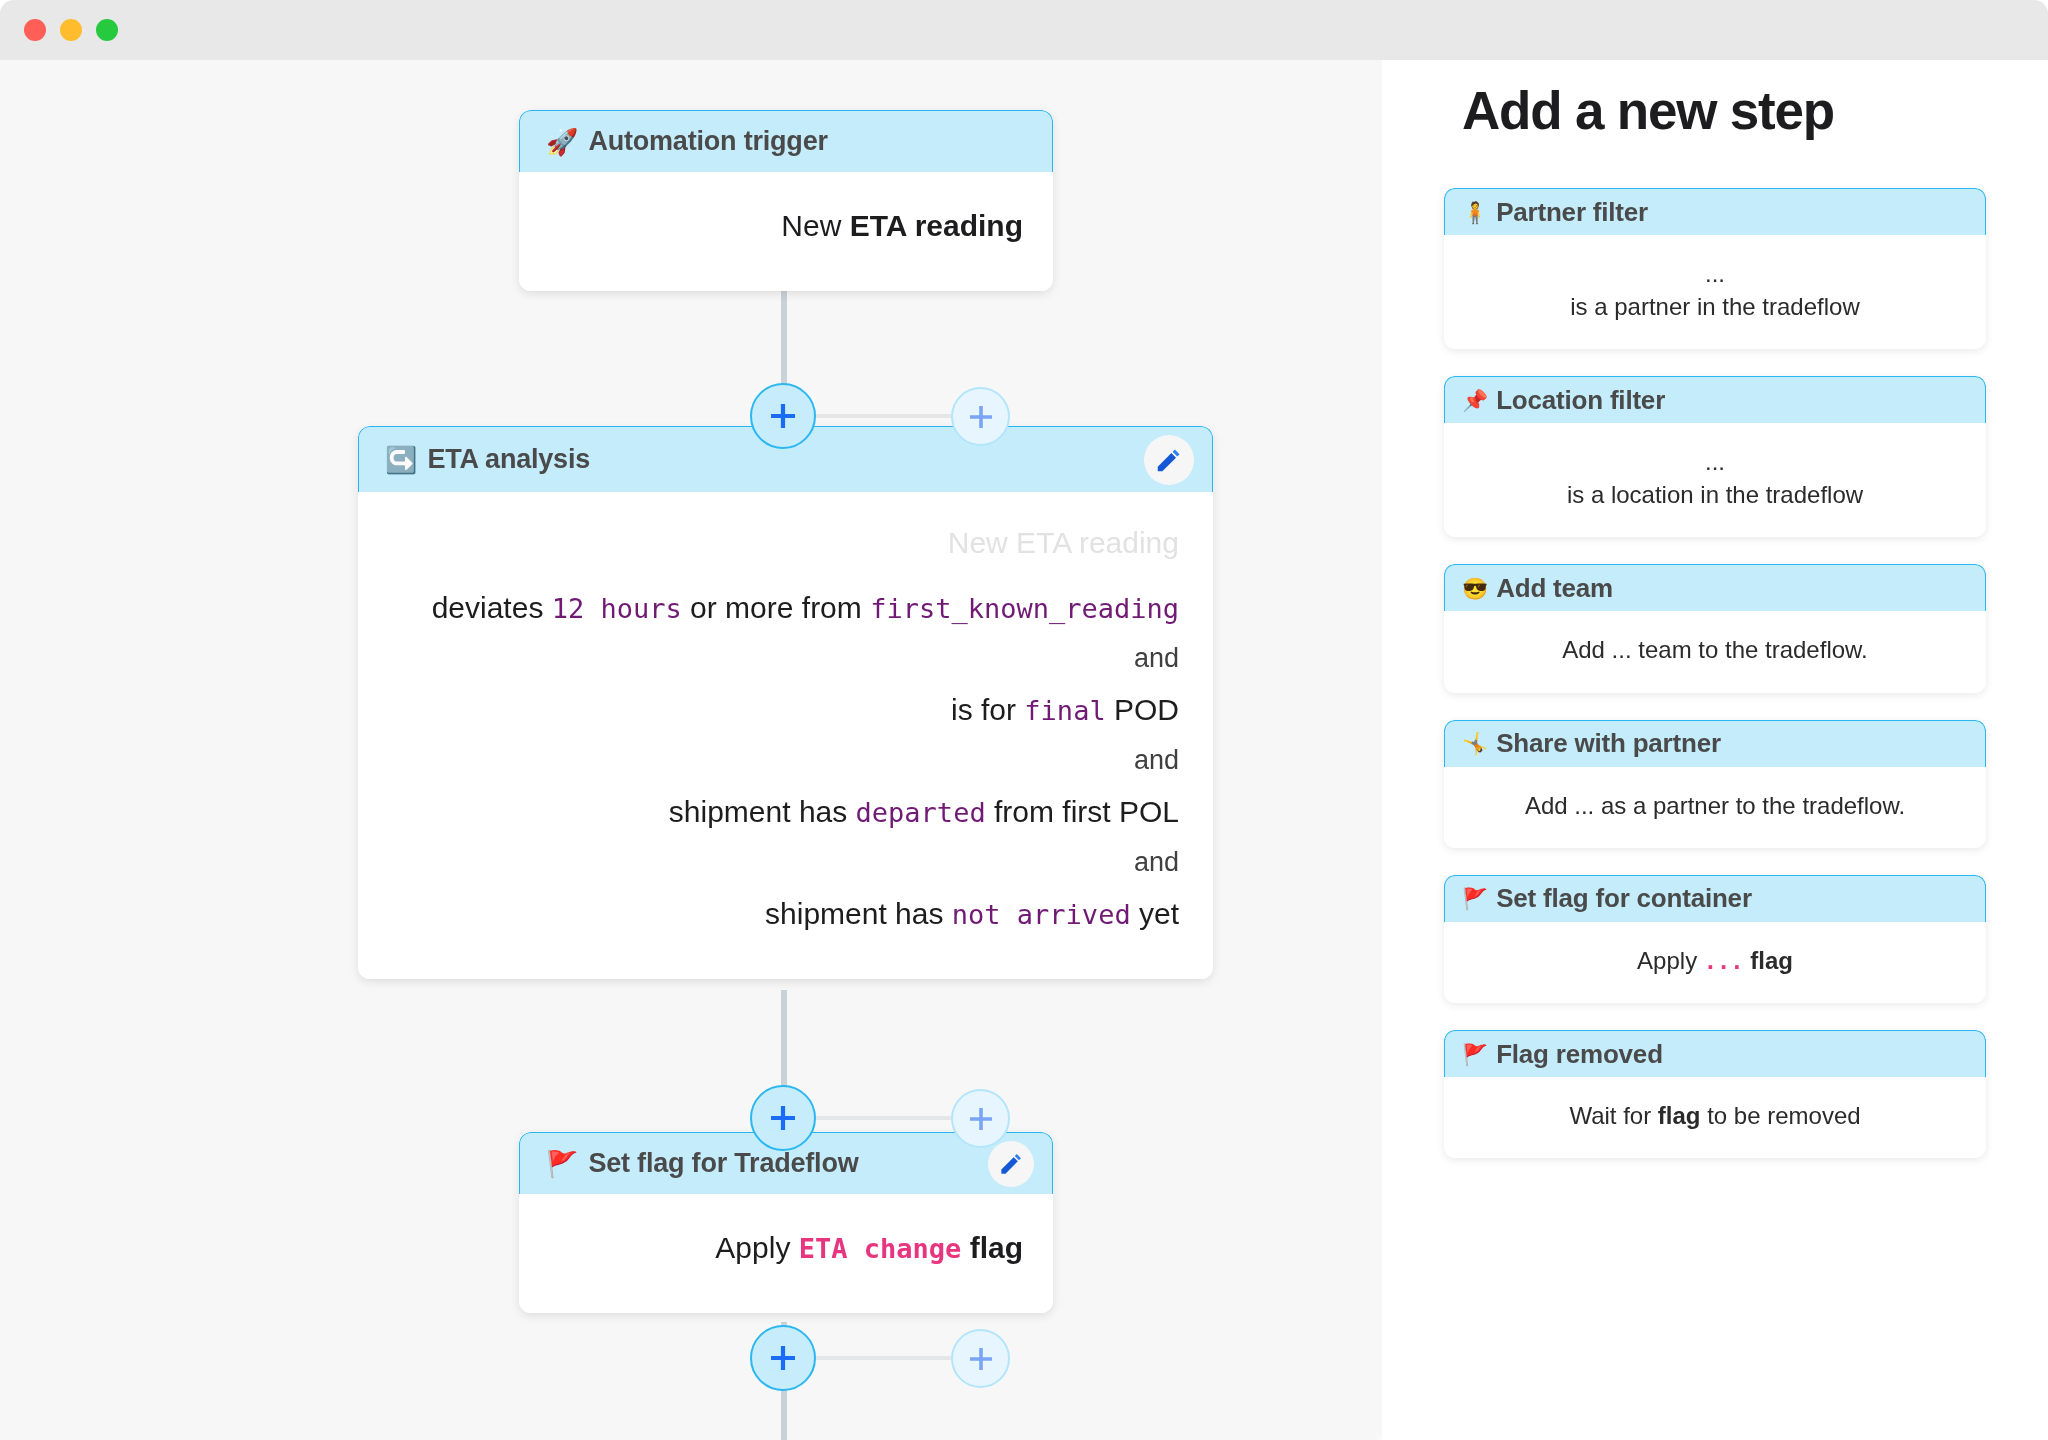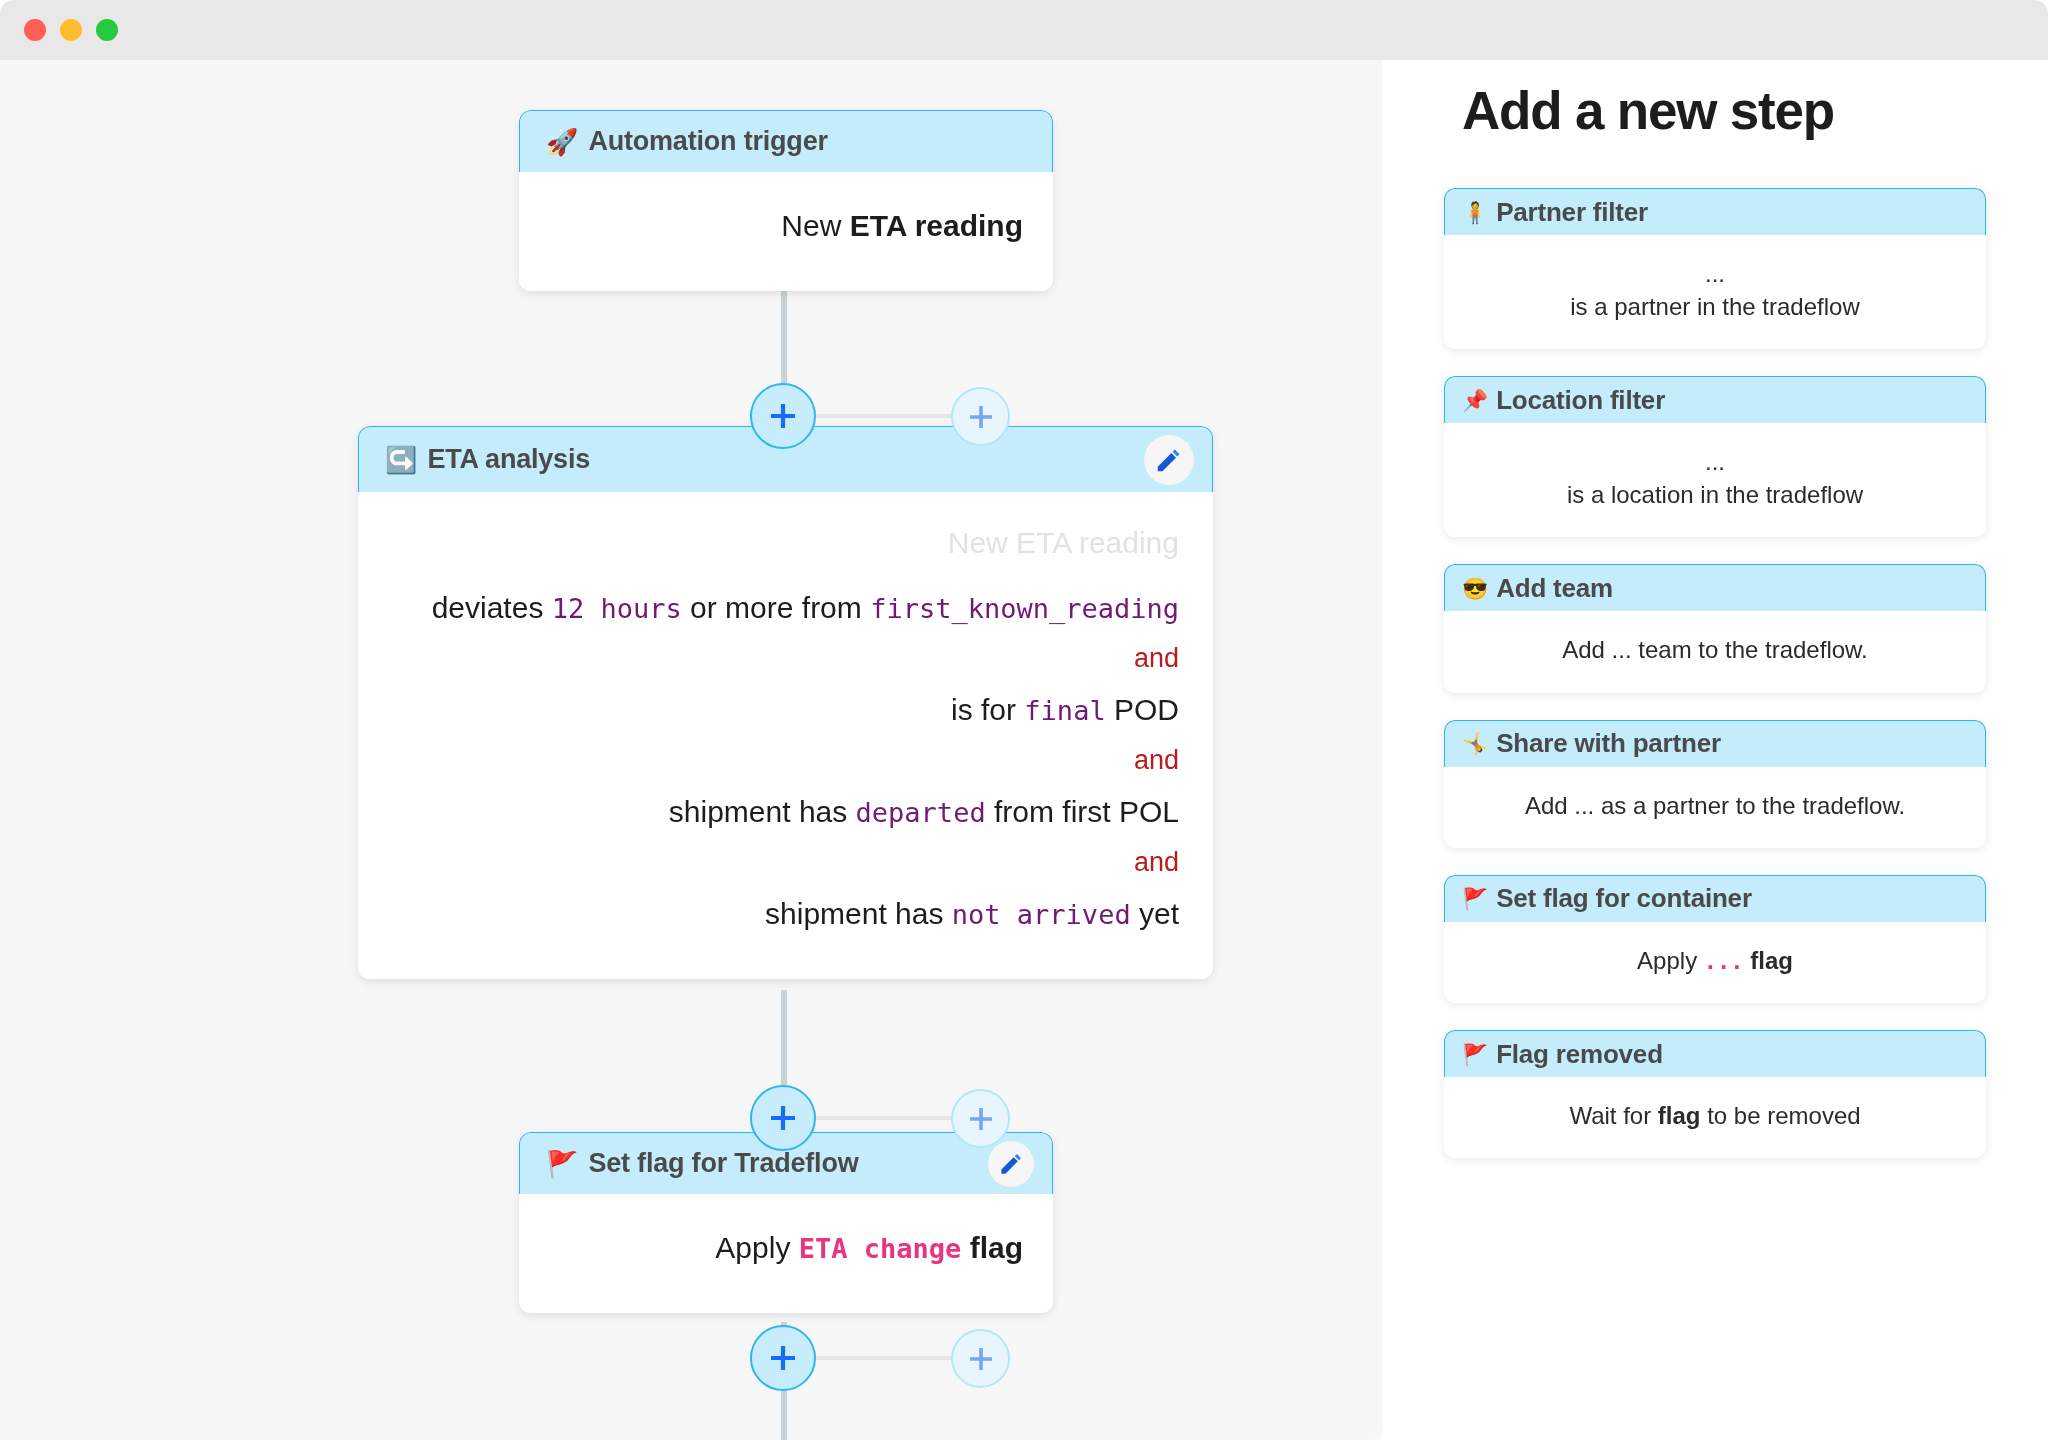--- a/index.html
+++ b/index.html
@@ -156,21 +156,21 @@
     margin-bottom: 28px;
   }
   .cond-row {
     font-size: 30px;
     color: #1d1d1f;
     line-height: 1.3;
     white-space: nowrap;
   }
   .cond-and {
     font-size: 27px;
-    color: #b91c1c;
+    color: #404040;
     margin: 16px 0 16px;
   }
   .mono-pink {
     font-family: "DejaVu Sans Mono", "Liberation Mono", monospace;
     color: #701a75;
     font-size: 27px;
   }
 
   
   #card-setflag { left: 519px; top: 1072px; width: 534px; }

